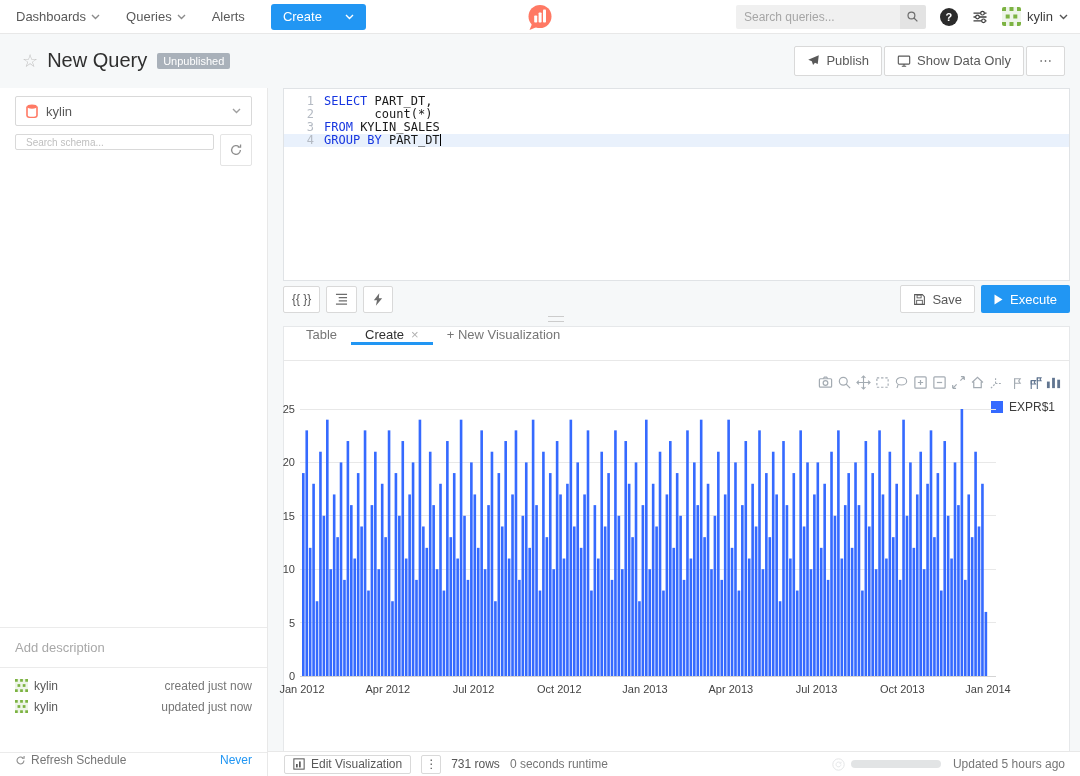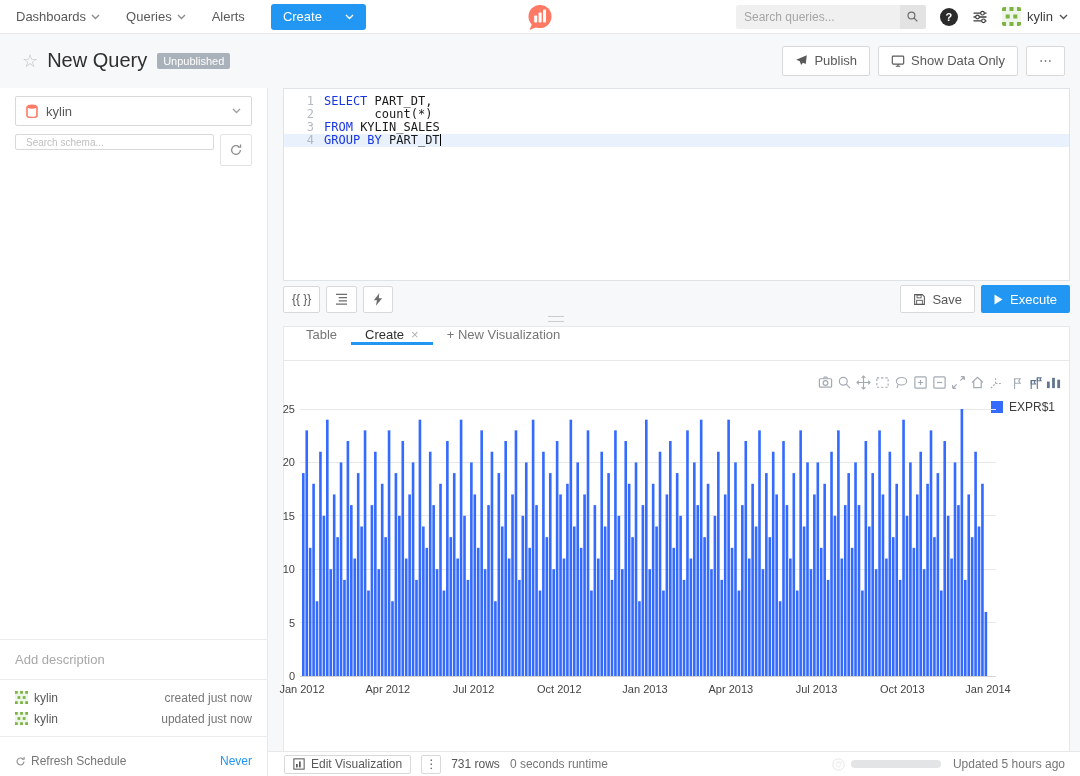--- a/index.html
+++ b/index.html
@@ -23,21 +23,21 @@
        display:flex;align-items:center;justify-content:center;cursor:pointer;}
   .help-btn{width:18px;height:18px;border-radius:50%;background:#2b2b2b;color:#fff;font-size:11px;
        font-weight:bold;display:flex;align-items:center;justify-content:center;cursor:pointer;}
   .user{display:flex;align-items:center;gap:6px;font-size:13px;color:#3d3d3d;cursor:pointer;}
   
   .page-header{position:absolute;top:33px;left:0;right:0;height:55px;display:flex;align-items:center;
        padding:0 15px 0 22px;}
   .star{font-size:18px;color:#c2c2c2;cursor:pointer;}
   .page-title{font-size:20px;font-weight:500;color:#2f2f2f;margin-left:9px;}
   .badge{margin-left:10px;background:#a9b1ba;color:#fff;font-size:11px;padding:2px 6px;border-radius:2px;}
-  .header-right{margin-left:auto;display:flex;align-items:center;gap:8px;}
+  .header-right{margin-left:auto;display:flex;align-items:center;gap:2px;}
   .btn-white{display:inline-flex;align-items:center;gap:6px;background:#fff;border:1px solid #d9d9d9;
        border-radius:2px;height:30px;padding:0 12px;font-size:13px;color:#595959;font-family:inherit;cursor:pointer;}
   
   .sidebar{position:absolute;left:0;top:88px;bottom:0;width:268px;background:#fff;border-right:1px solid #e8e8e8;
        box-sizing:border-box;}
   .sb-inner{padding:8px 15px 0 15px;}
   .ds-select{display:flex;align-items:center;gap:8px;height:30px;border:1px solid #d9d9d9;border-radius:2px;
        padding:0 10px;font-size:13px;color:#595959;cursor:pointer;background:#fff;box-sizing:border-box;}
   .ds-select .caret{margin-left:auto;}
   .schema-row{display:flex;gap:6px;margin-top:8px;}
@@ -48,21 +48,21 @@
        display:flex;align-items:center;justify-content:center;cursor:pointer;flex:none;}
   .table-list{margin-top:14px;display:flex;flex-direction:column;gap:6px;}
   .table-row{display:flex;align-items:center;gap:7px;font-size:13px;color:#595959;height:16px;cursor:pointer;}
   .sb-bottom{position:absolute;bottom:0;left:0;right:0;}
   .sb-divider{border-top:1px solid #ebebeb;}
   .add-desc{padding:12px 15px;font-size:13px;color:#a8a8a8;cursor:pointer;}
   .meta{padding:7px 15px;}
   .meta-row{display:flex;align-items:center;height:21px;font-size:12px;}
   .meta-user{display:flex;align-items:center;gap:6px;color:#595959;}
   .meta-action{margin-left:auto;color:#767676;}
-  .sb-footer{display:flex;align-items:flex-end;height:23px;padding:8px 15px;font-size:12px;color:#767676;border-top:1px solid #ebebeb;}
+  .sb-footer{display:flex;align-items:flex-start;height:23px;padding:0 15px;font-size:12px;color:#767676;border-top:1px solid #ebebeb;margin-top:28px;}
   .sb-footer .never{margin-left:auto;color:#2196f3;cursor:pointer;}
   .sb-footer .rs{display:flex;align-items:center;gap:5px;cursor:pointer;}
   
   .editor-card{position:absolute;left:283px;top:88px;width:787px;height:193px;background:#fff;
        border:1px solid #e0e3e6;box-sizing:border-box;padding-top:6px;overflow:hidden;}
   .ed-row{display:flex;height:13px;line-height:13px;font-family:"DejaVu Sans Mono",monospace;font-size:12px;}
   .ed-row.active{background:#e9f1fc;}
   .gut{width:30px;flex:none;text-align:right;padding-right:10px;color:#b4bac3;}
   .code{white-space:pre;color:#1a1a1a;}
   .kw{color:#1736e0;}

